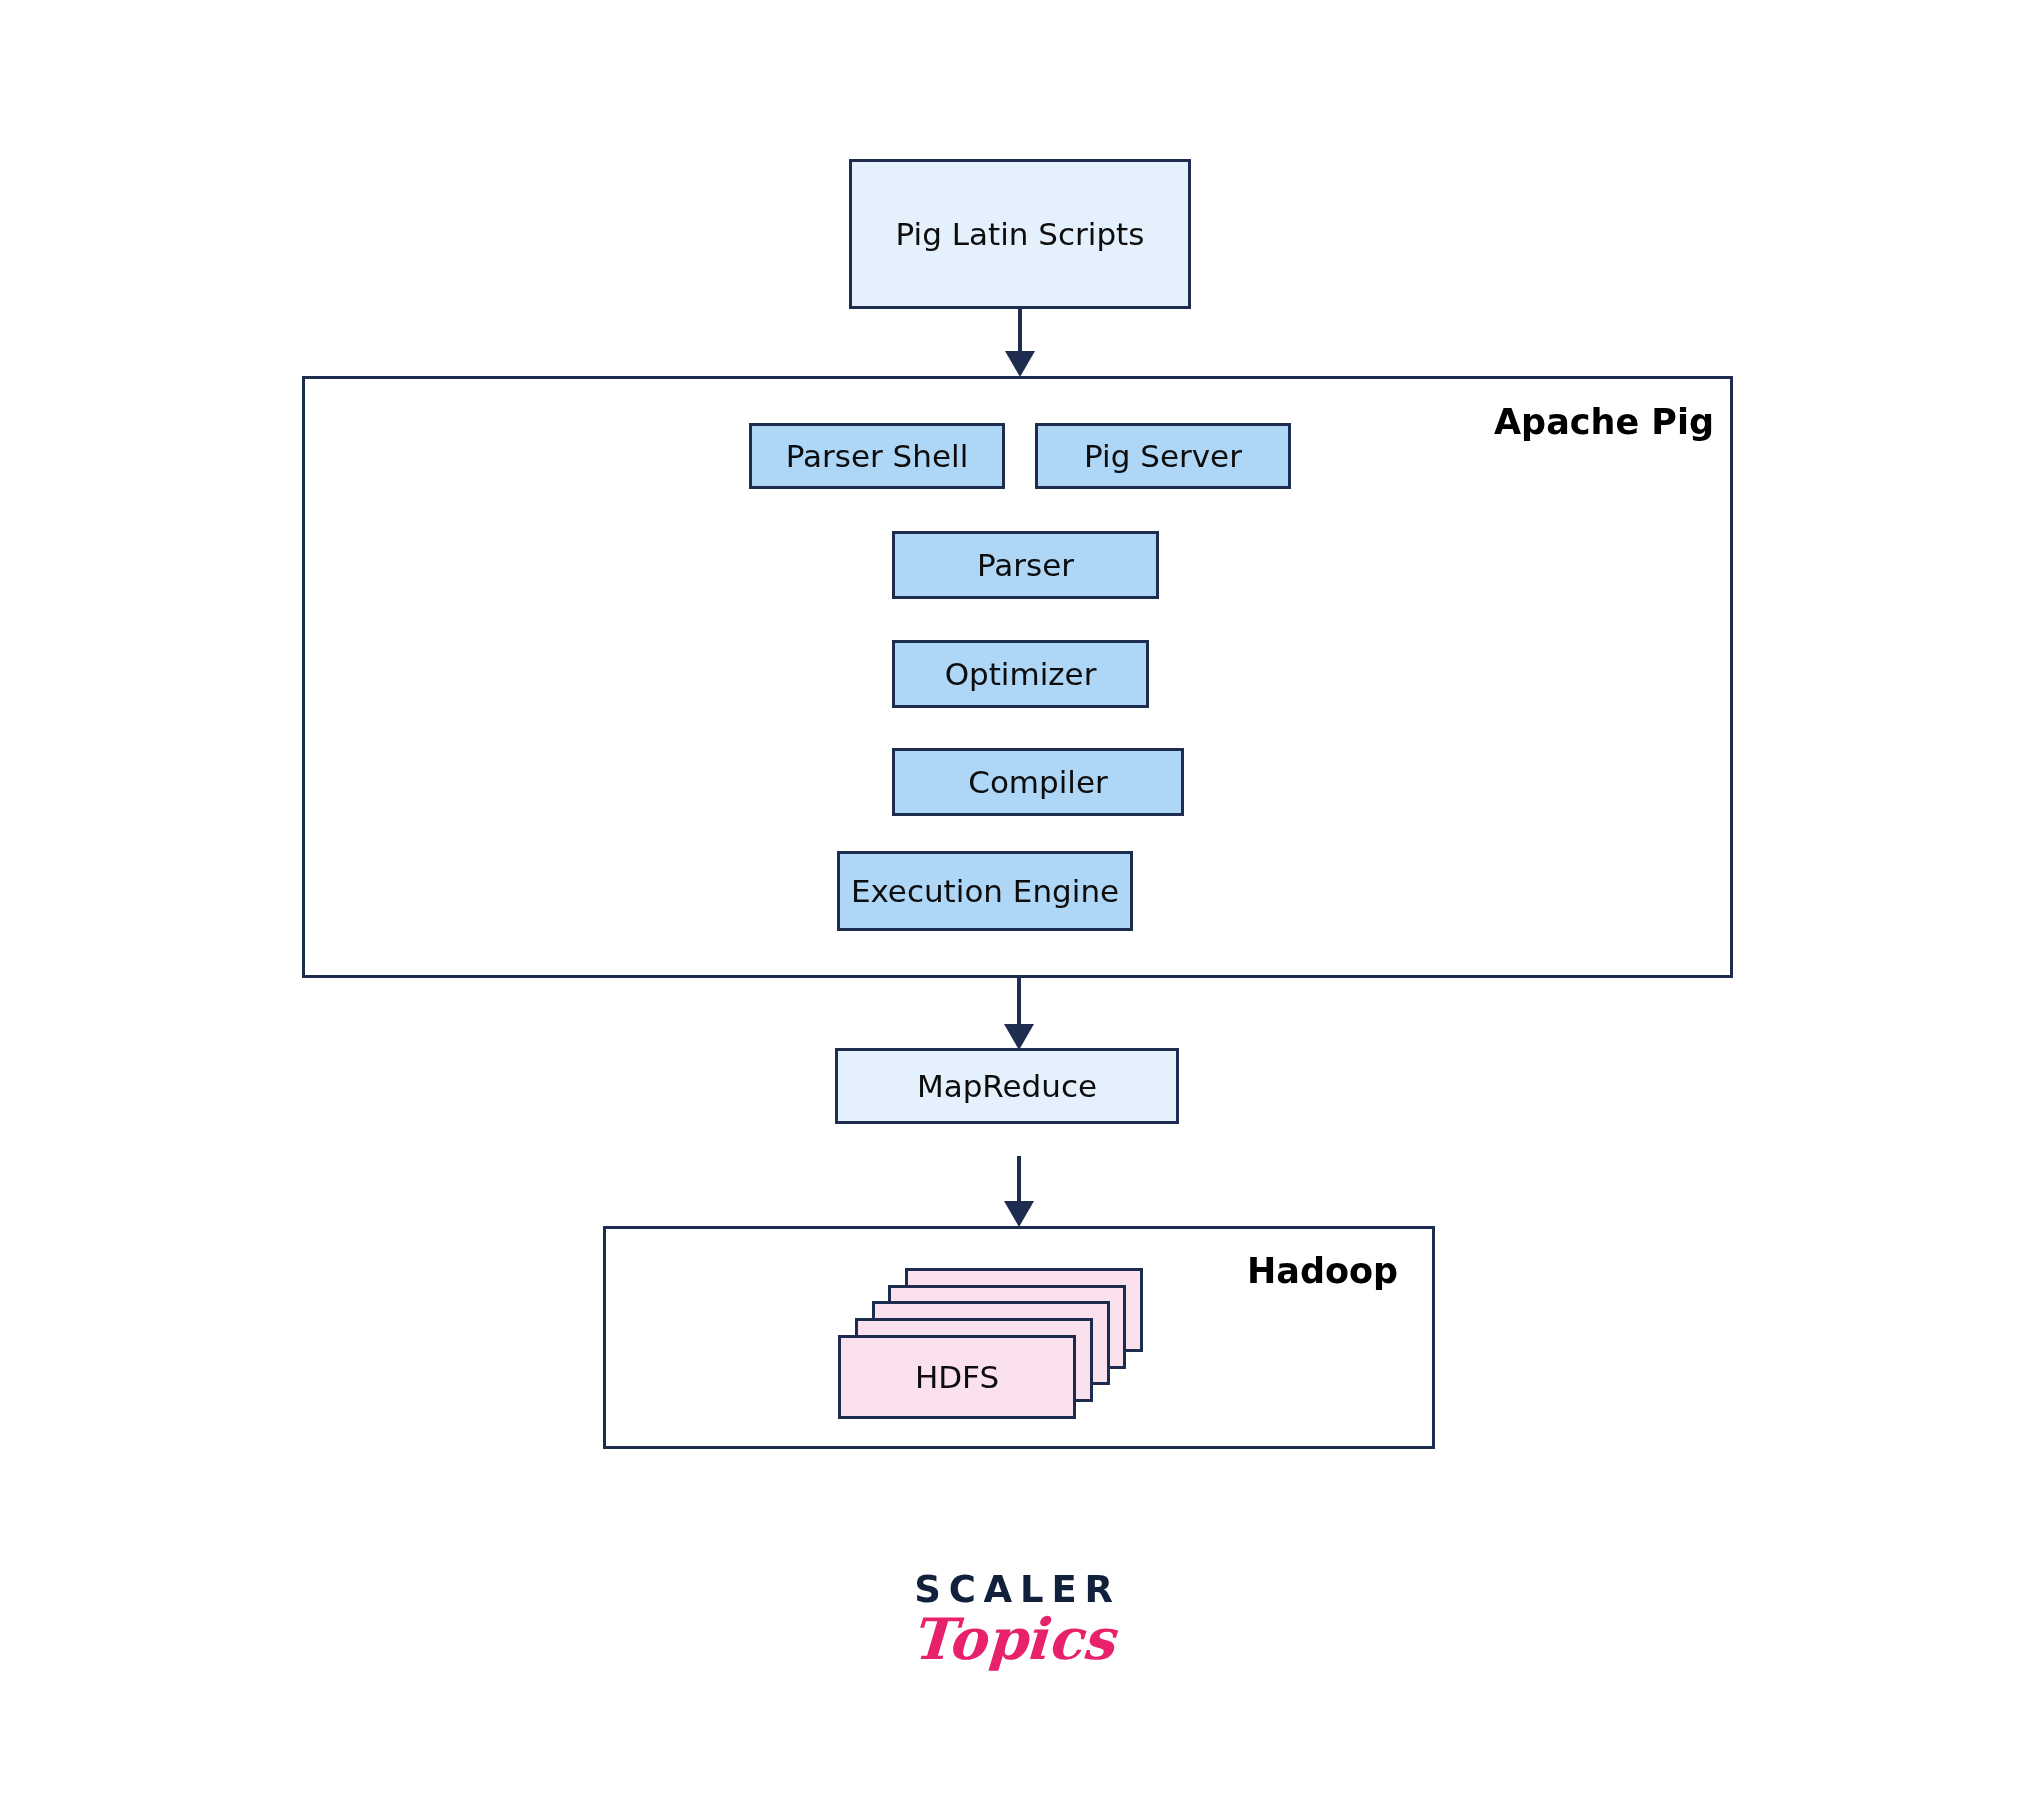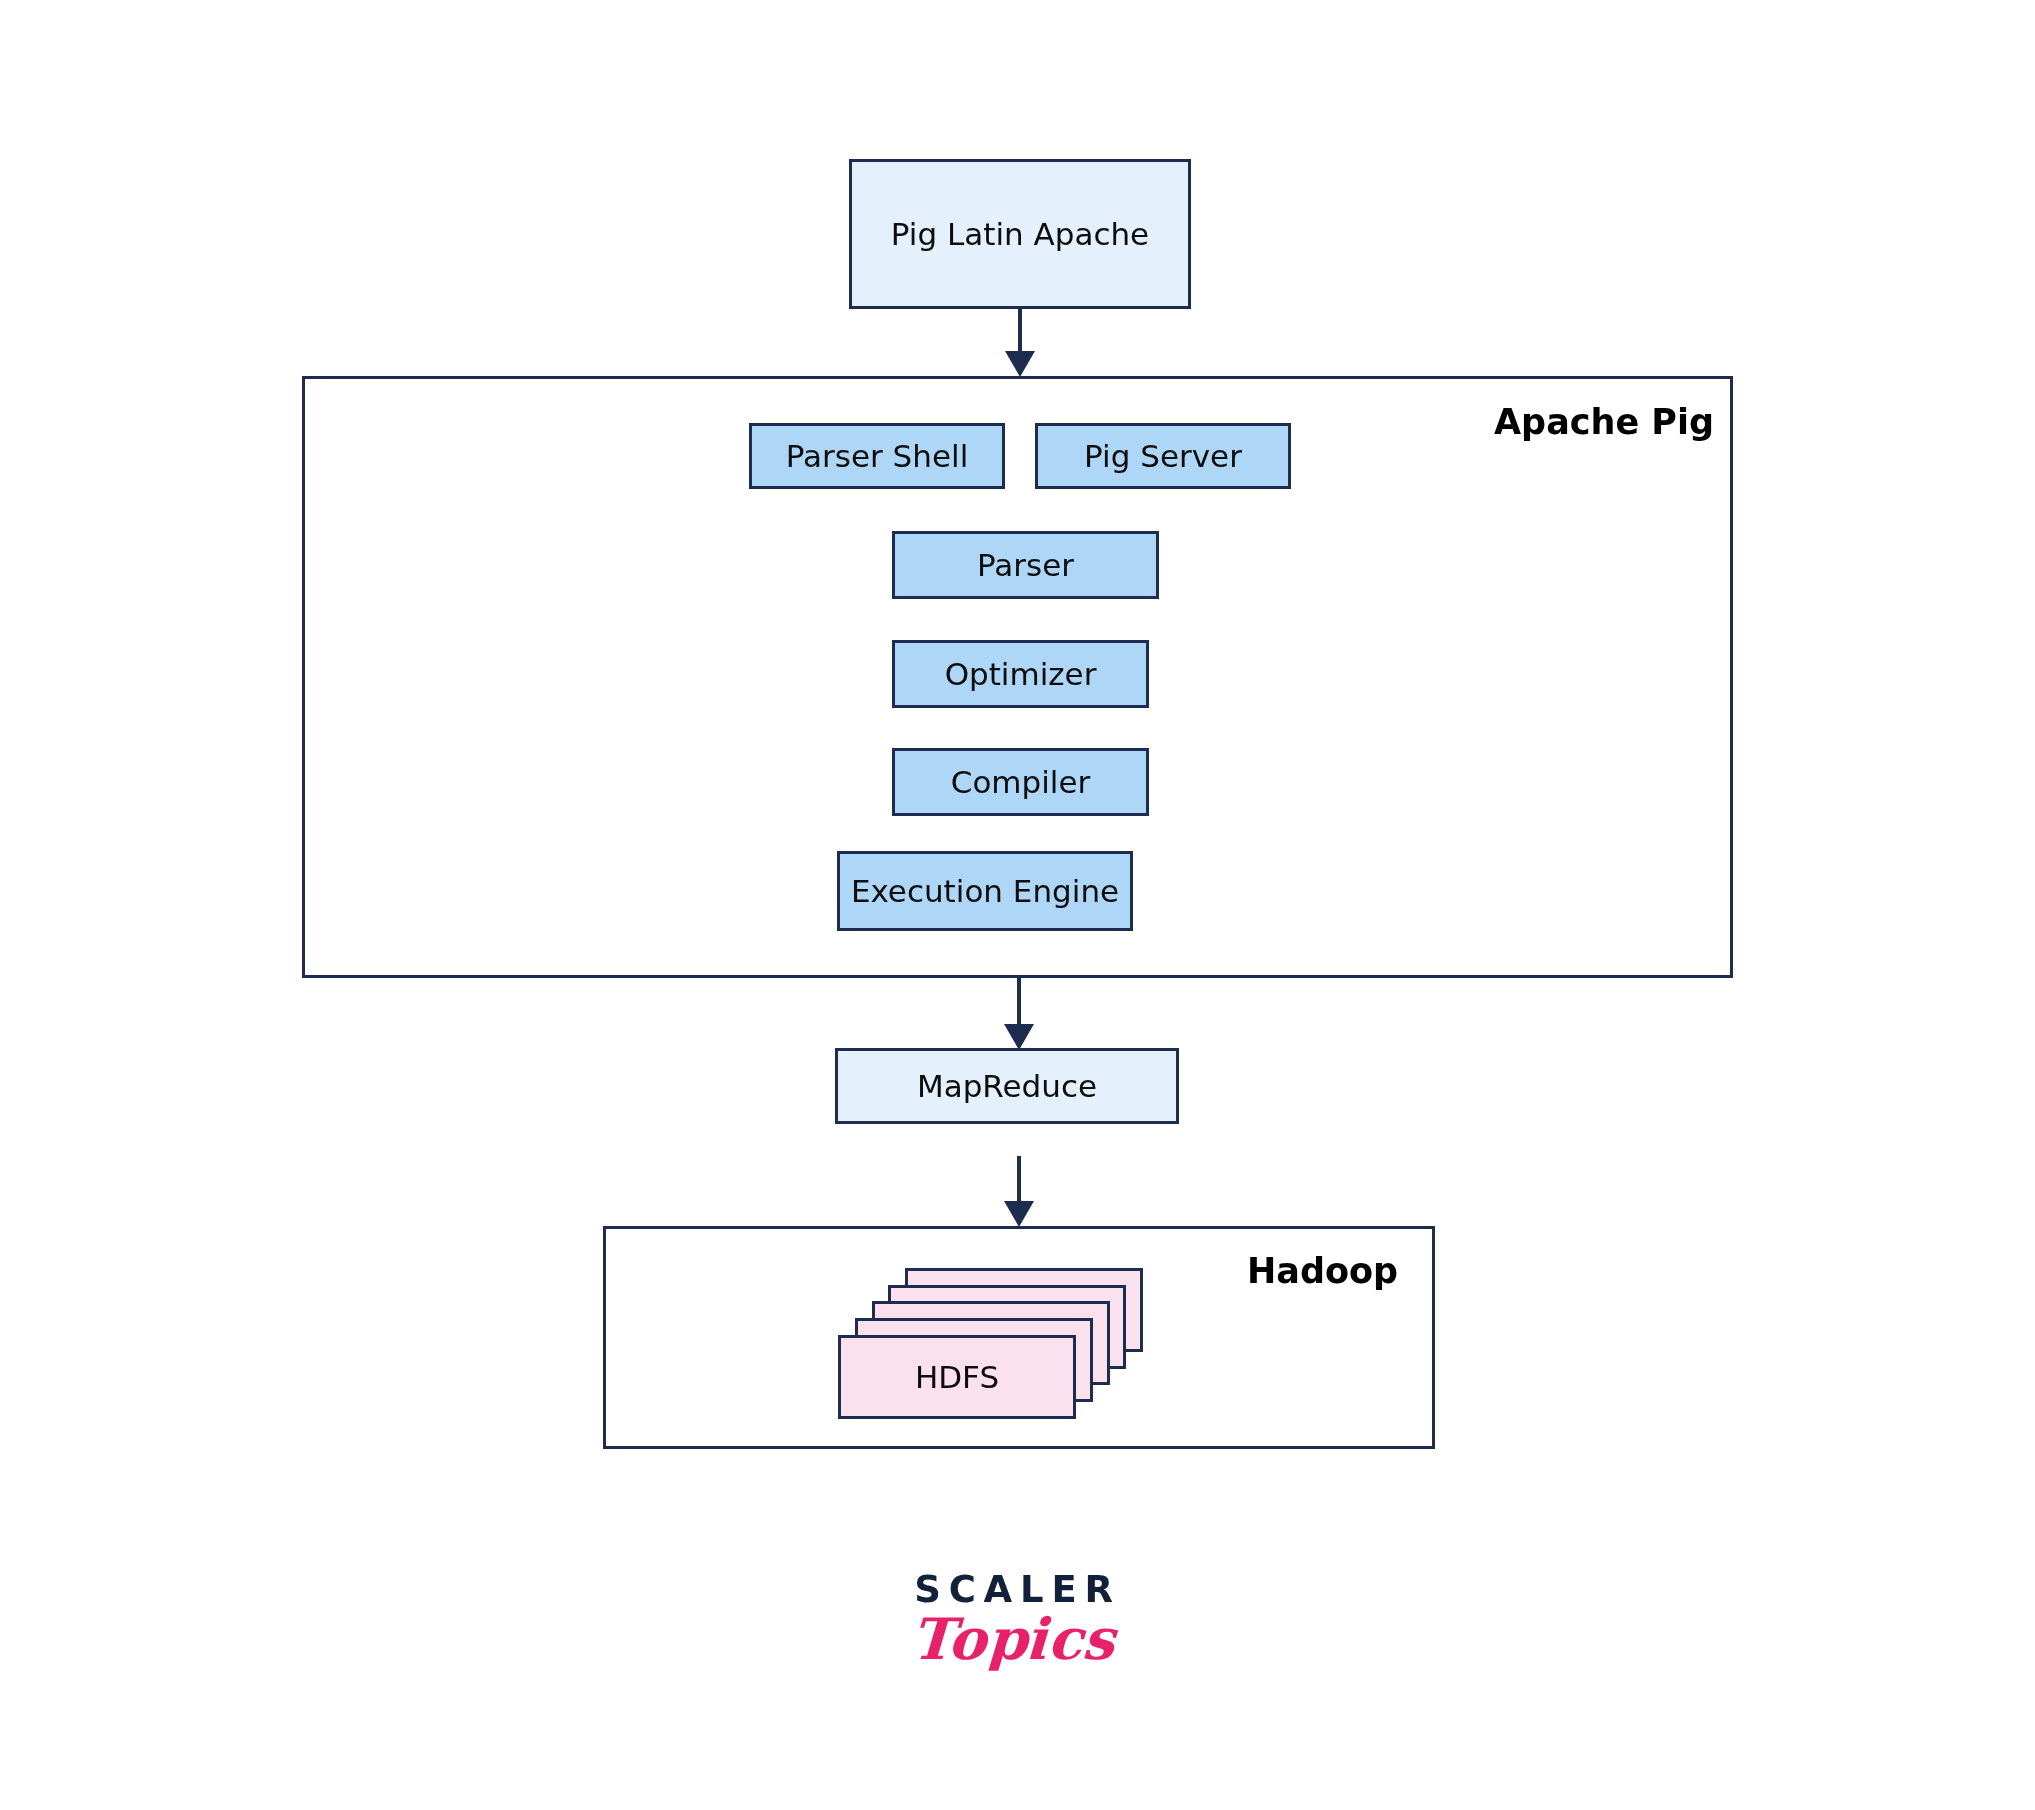--- a/index.html
+++ b/index.html
@@ -118,21 +118,21 @@
     margin-top: 2.4px;
     transform: skewX(-6deg);
   }
 </style>
 </head>
 <body>
 
 <div id="canvas">
 
   <div class="box fill-light" style="left:849px; top:159px; width:342px; height:150px;">
-    <span>Pig Latin Apache</span>
+    <span>Pig Latin Scripts</span>
   </div>
 
   <div class="arrow" style="left:1005px; top:308px; width:30px; height:69px;">
     <div class="arrow-line" style="height:44px;"></div>
     <div class="arrow-head"></div>
   </div>
 
   <div class="container-frame" style="left:302px; top:376px; width:1431px; height:602px;"></div>
   <div class="container-title" style="left:1494px; top:402px;">Apache Pig</div>
 
@@ -145,21 +145,21 @@
   </div>
 
   <div class="box fill-blue" style="left:892px; top:531px; width:267px; height:68px;">
     <span>Parser</span>
   </div>
 
   <div class="box fill-blue" style="left:892px; top:640px; width:257px; height:68px;">
     <span>Optimizer</span>
   </div>
 
-  <div class="box fill-blue" style="left:892px; top:748px; width:257px; height:68px;">
+  <div class="box fill-blue" style="left:892px; top:748px; width:292px; height:68px;">
     <span>Compiler</span>
   </div>
 
   <div class="box fill-blue" style="left:837px; top:851px; width:296px; height:80px;">
     <span>Execution Engine</span>
   </div>
 
   <div class="arrow" style="left:1004px; top:978px; width:30px; height:72px;">
     <div class="arrow-line" style="height:47px;"></div>
     <div class="arrow-head"></div>

